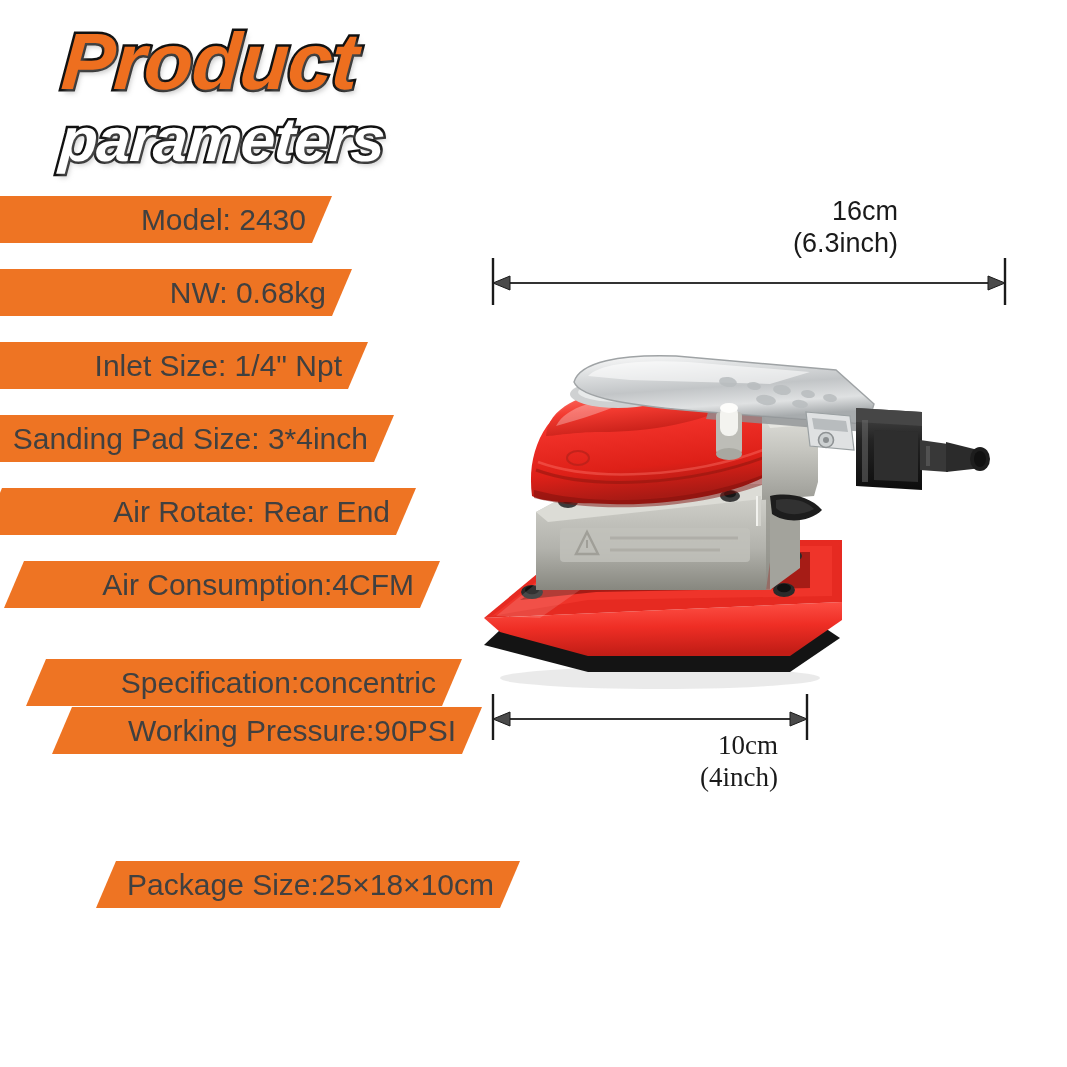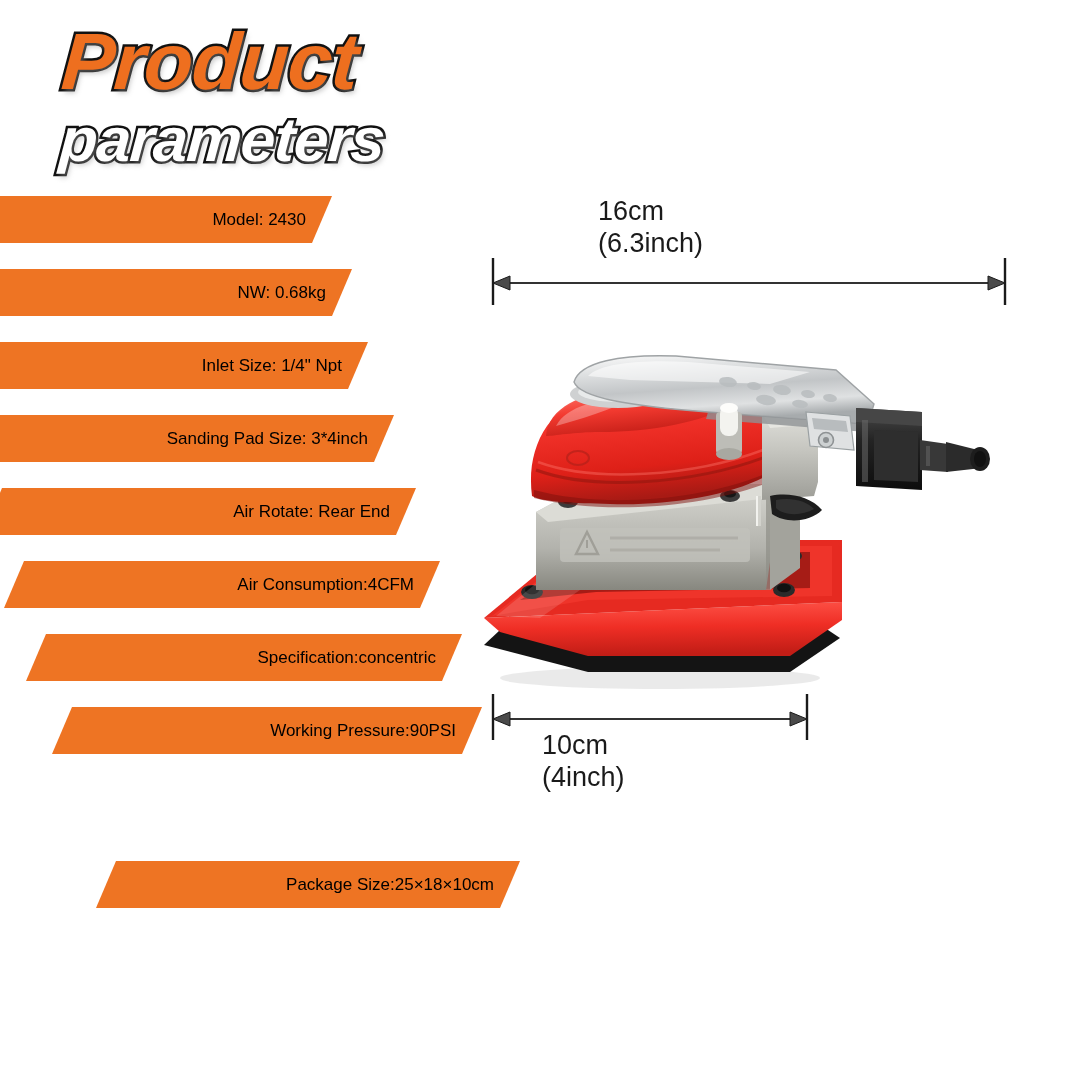--- a/index.html
+++ b/index.html
@@ -72,41 +72,41 @@
     background: #ee7423;
     display: flex;
     align-items: center;
     justify-content: flex-end;
     box-sizing: border-box;
     filter: drop-shadow(1px 2px 2px rgba(120,120,120,0.35));
     -webkit-clip-path: polygon(20px 0, 100% 0, calc(100% - 20px) 100%, 0 100%);
     clip-path: polygon(20px 0, 100% 0, calc(100% - 20px) 100%, 0 100%);
   }
   .param-label {
-    font-size: 17px;
-    color: #000000;
+    font-size: 30px;
+    color: #404040;
     white-space: nowrap;
     padding-right: 26px;
     line-height: 1;
   }
 
   
   .dim-group {
     position: absolute;
   }
   .dim-caption {
     position: absolute;
-    text-align: left;
+    text-align: right;
     font-size: 27px;
     color: #1a1a1a;
     line-height: 1.18;
     white-space: nowrap;
   }
   #dim-top-caption { left: 598px; top: 196px; width: 300px; }
-  #dim-bottom-caption { left: 542px; top: 730px; width: 250px; }
+  #dim-bottom-caption { left: 528px; top: 730px; width: 250px; font-family: Liberation Serif, serif; }
 
   svg.dim-svg {
     position: absolute;
     overflow: visible;
   }
   #dim-top-svg { left: 480px; top: 250px; }
   #dim-bottom-svg { left: 480px; top: 688px; }
 
   
   #product {
@@ -140,21 +140,21 @@
       </div>
       <div class="param-bar" style="left: -24px; top: 219px; width: 418px;">
         <span class="param-label">Sanding Pad Size: 3*4inch</span>
       </div>
       <div class="param-bar" style="left: -18px; top: 292px; width: 434px;">
         <span class="param-label">Air Rotate: Rear End</span>
       </div>
       <div class="param-bar" style="left: 4px; top: 365px; width: 436px;">
         <span class="param-label">Air Consumption:4CFM</span>
       </div>
-      <div class="param-bar" style="left: 26px; top: 438px; width: 436px;">
+      <div class="param-bar" style="left: 26px; top: 463px; width: 436px;">
         <span class="param-label">Specification:concentric</span>
       </div>
       <div class="param-bar" style="left: 52px; top: 511px; width: 430px;">
         <span class="param-label">Working Pressure:90PSI</span>
       </div>
       <div class="param-bar" style="left: 96px; top: 657px; width: 424px; margin-top: 8px;">
         <span class="param-label">Package Size:25×18×10cm</span>
       </div>
     </div>
 

